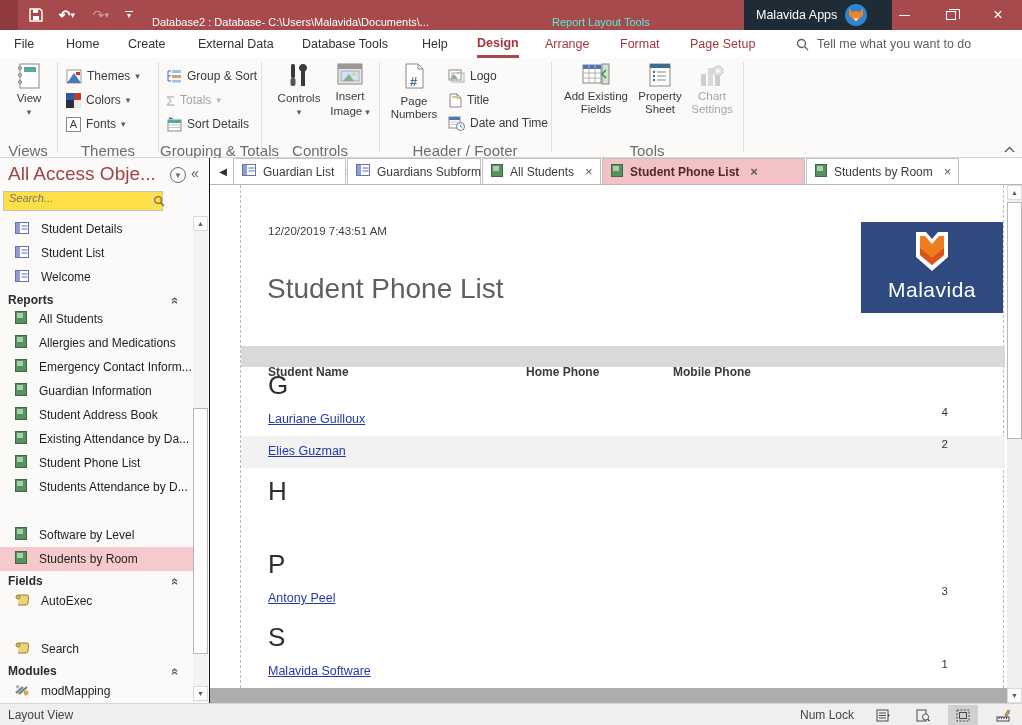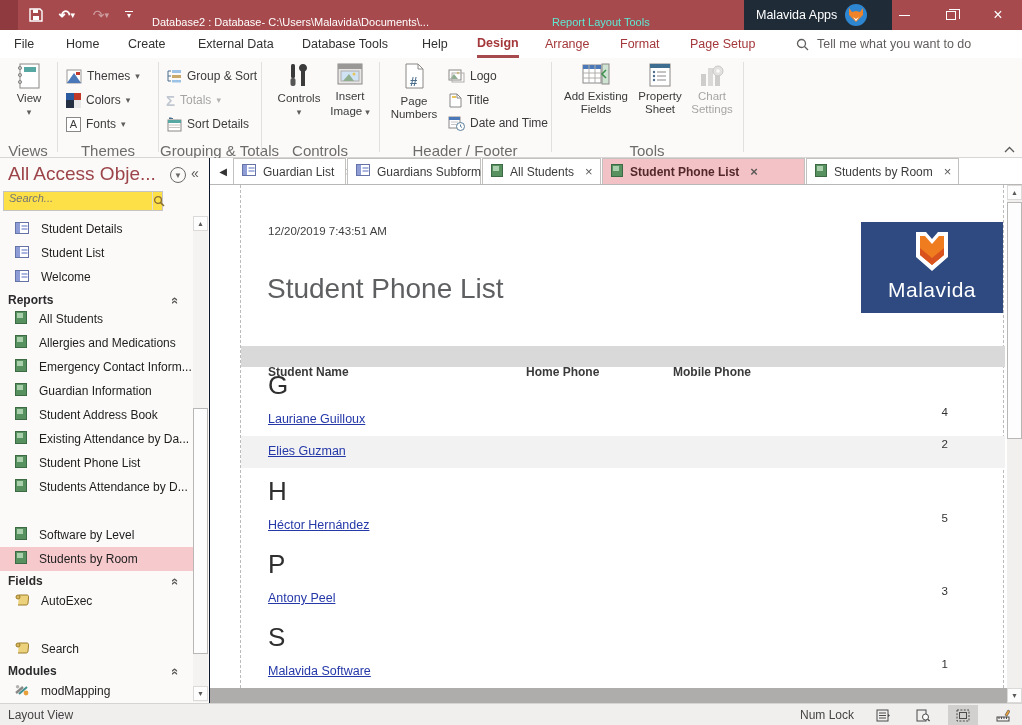--- a/index.html
+++ b/index.html
@@ -575,24 +575,20 @@
     <div class="rrow" style="top:219px">
       <span class="rlink">Lauriane Guilloux</span>
       <span class="rnum">4</span>
     </div>
     <div class="rrow alt" style="top:251px">
       <span class="rlink">Elies Guzman</span>
       <span class="rnum">2</span>
     </div>
 
     <div class="grp-letter" style="top:291px">H</div>
-    <div class="rrow" style="top:325px">
-      <span class="rlink">Héctor Hernández</span>
-      <span class="rnum">5</span>
-    </div>
 
     <div class="grp-letter" style="top:364px">P</div>
     <div class="rrow" style="top:398px">
       <span class="rlink">Antony Peel</span>
       <span class="rnum">3</span>
     </div>
 
     <div class="grp-letter" style="top:437px">S</div>
     <div class="rrow" style="top:471px">
       <span class="rlink">Malavida Software</span>

